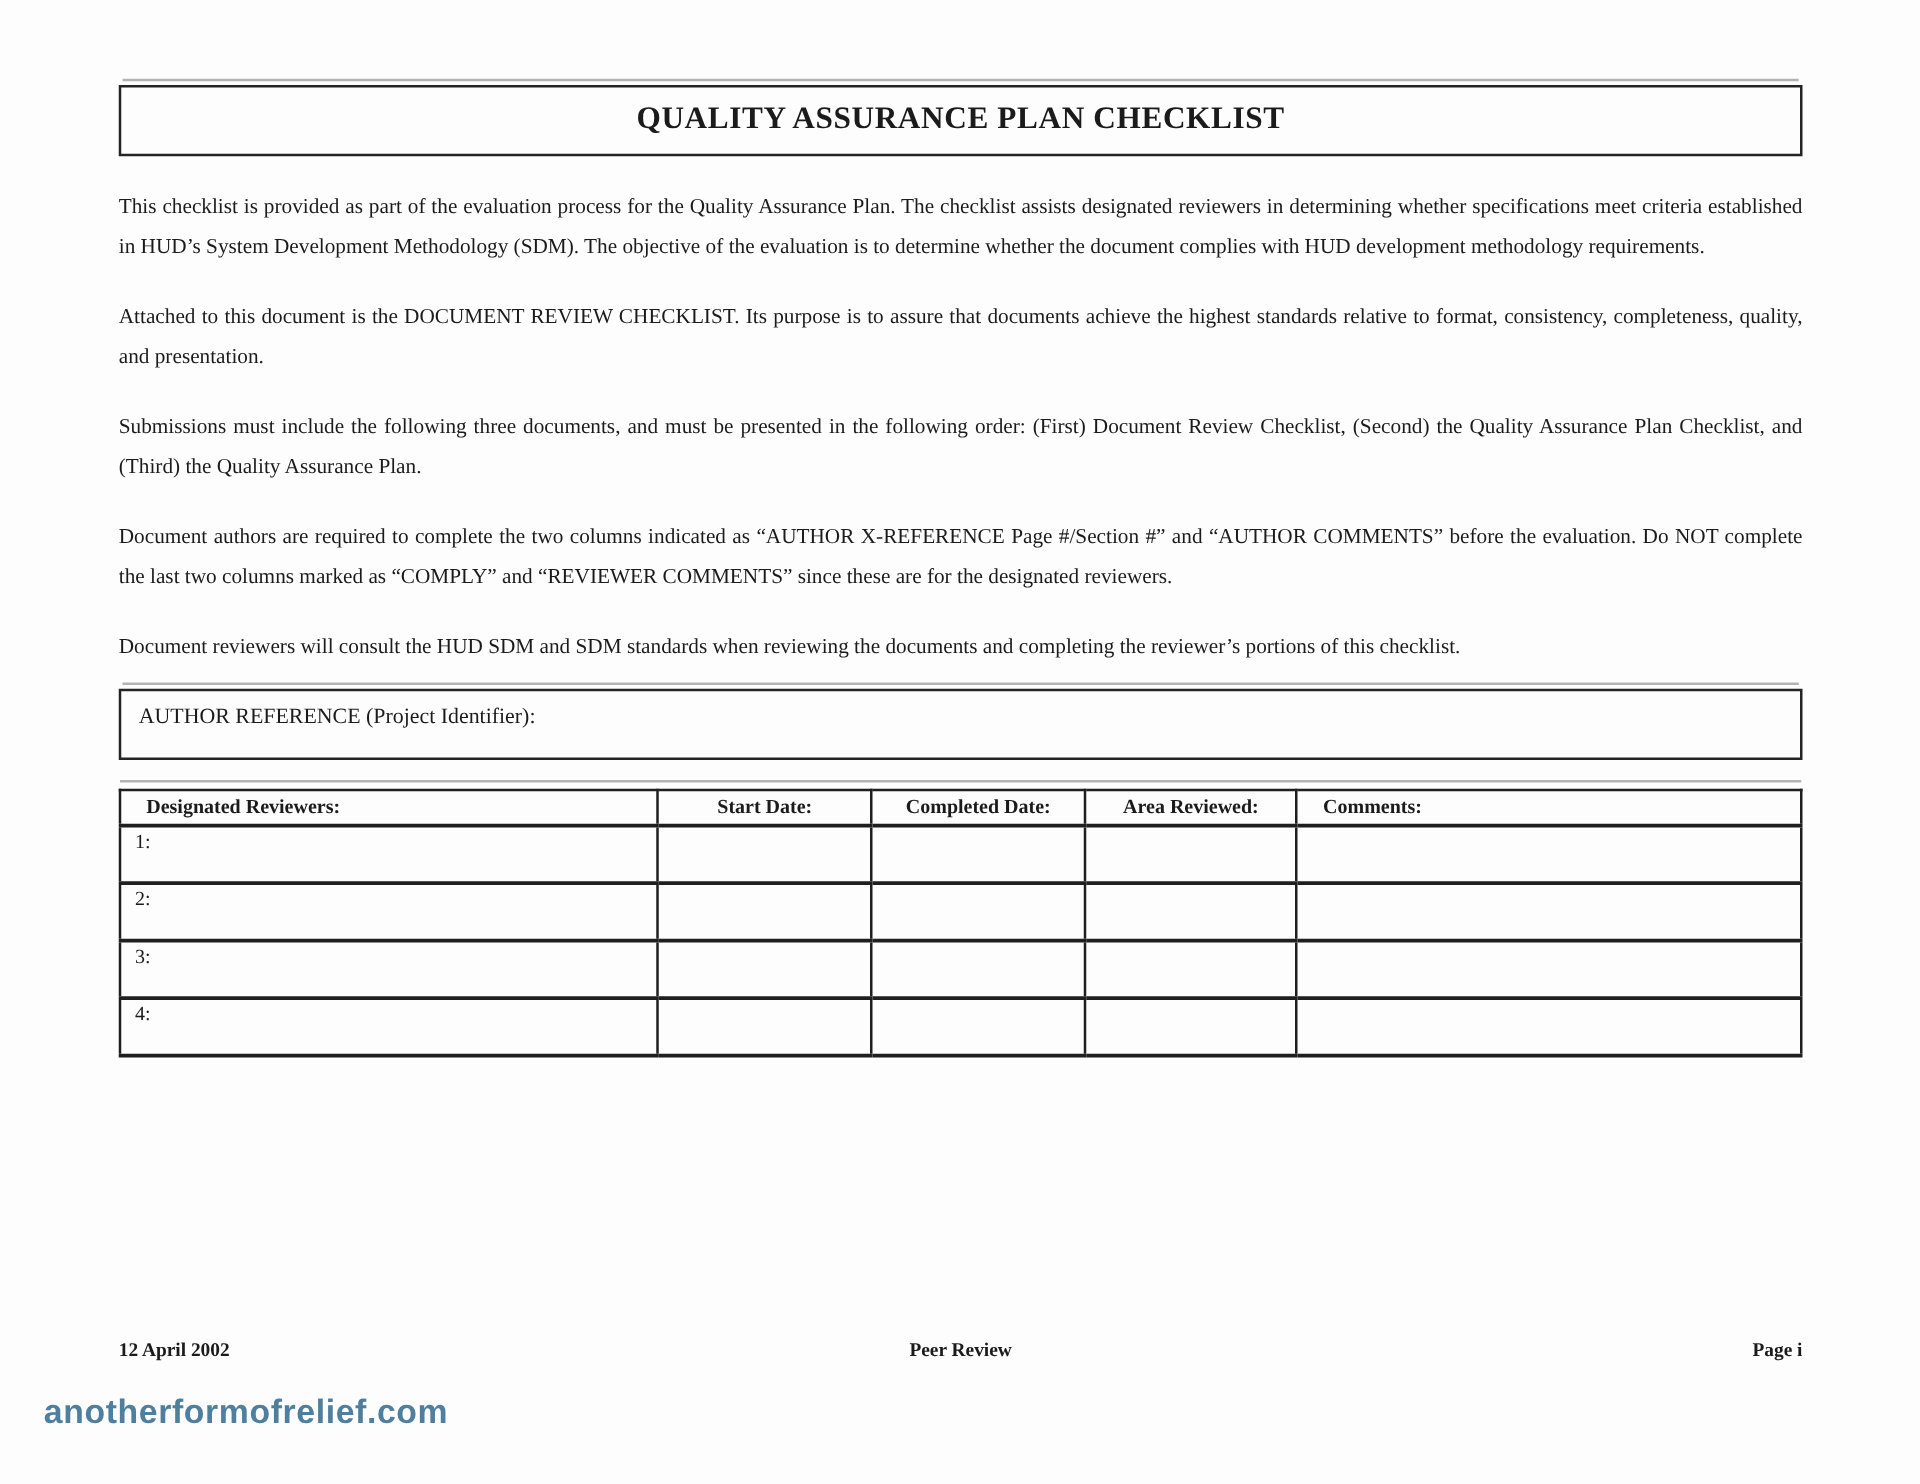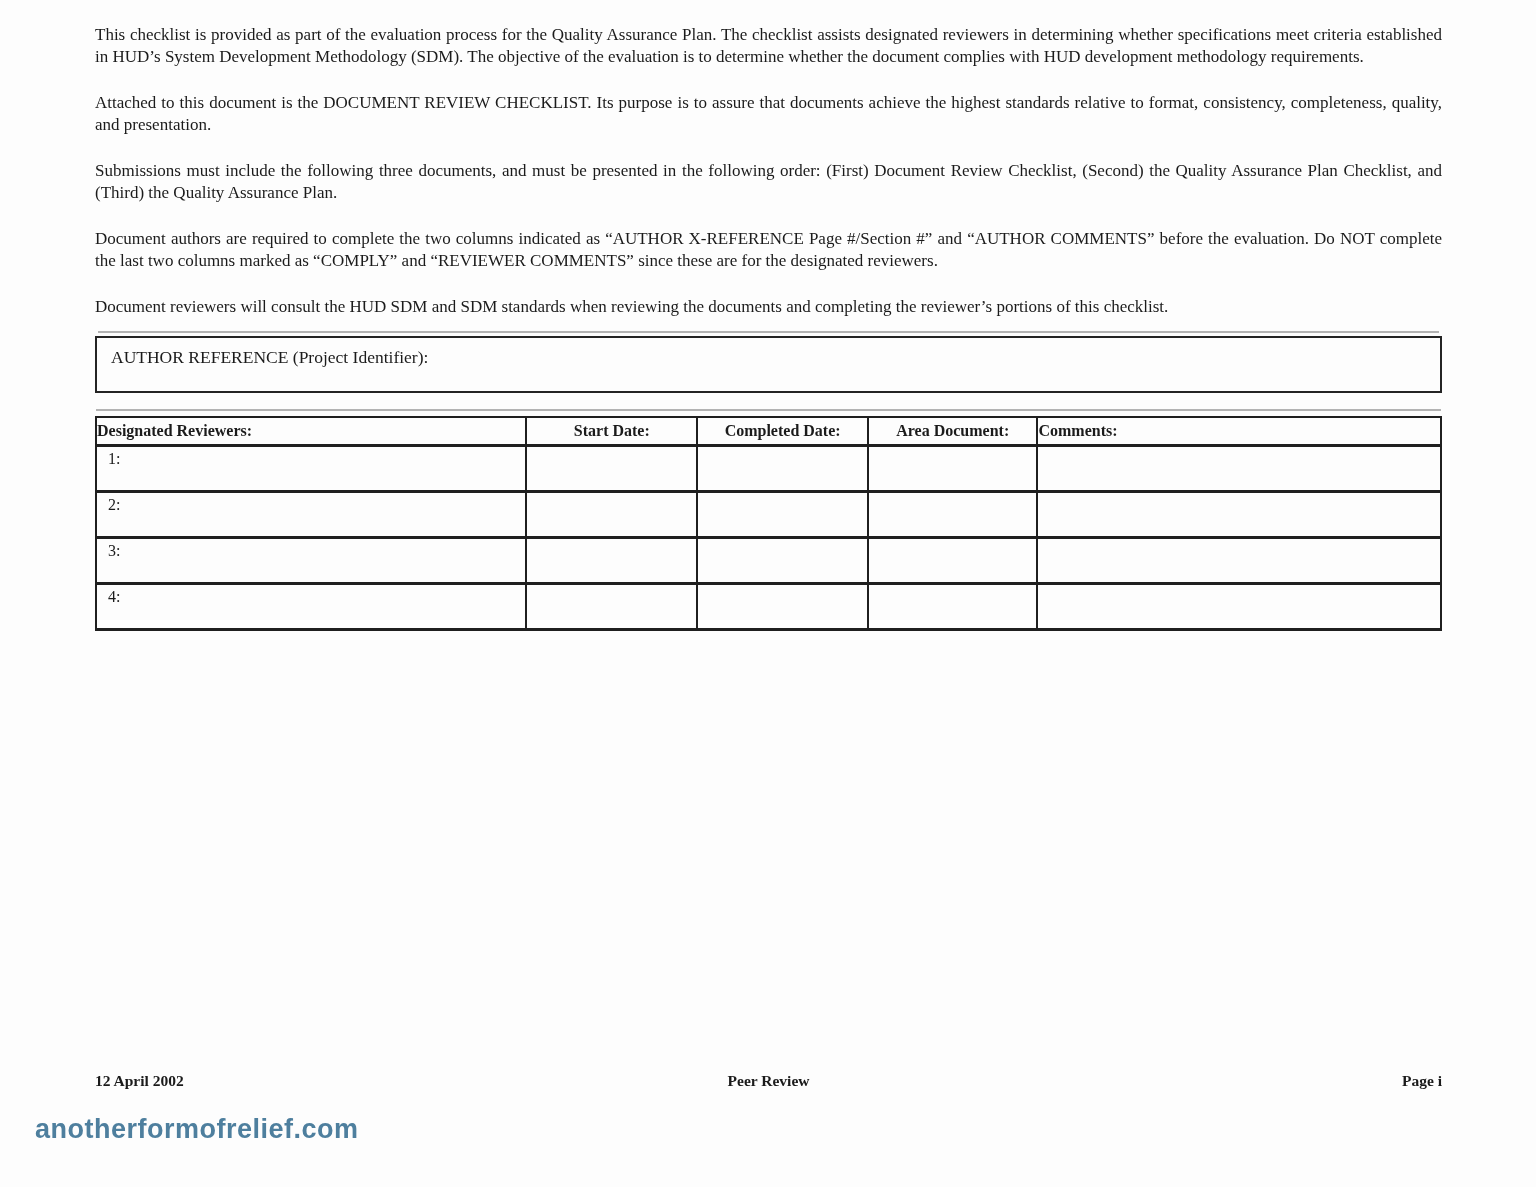--- a/index.html
+++ b/index.html
@@ -43,21 +43,21 @@
   }
   .guidelines-heading {
     margin: 37px 0 0 0;
     font-size: 19px;
     font-weight: bold;
     letter-spacing: 0.2px;
   }
   .para {
     margin: 24px 0 0 0;
     font-size: 17px;
-    line-height: 22px;
+    line-height: 32px;
     text-align: justify;
   }
   .ref-box {
     margin-top: 18px;
     height: 57px;
     box-sizing: border-box;
     border: 2px solid #242424;
     font-size: 17.5px;
     padding: 9px 0 0 14px;
   }
@@ -70,21 +70,21 @@
   }
   table.reviewers th, table.reviewers td {
     border: 2px solid #1f1f1f;
     box-sizing: border-box;
     overflow: hidden;
   }
   table.reviewers thead th {
     height: 28px;
     font-size: 16px;
     font-weight: bold;
-    padding: 2px 0;
+    padding: 2px 20px;
     border-bottom-width: 3px;
   }
   th.col-reviewers { width: 32%;  text-align: left; padding-left: 11px; }
   th.col-start     { width: 12.7%; text-align: center; }
   th.col-completed { width: 12.7%; text-align: center; }
   th.col-area      { width: 12.6%; text-align: center; }
   th.col-comments  { width: 30%;  text-align: left; padding-left: 11px; }
   table.reviewers tbody td {
     height: 46px;
     vertical-align: top;
@@ -114,40 +114,43 @@
     letter-spacing: 0.5px;
     color: #4e7f9e;
   }
 </style>
 </head>
 <body>
 
 <div class="page">
   <div class="content">
 
+    <div class="title-box artifact">
+      <h1>QUALITY ASSURANCE PLAN CHECKLIST</h1>
+    </div>
 
 
     <p class="para">This checklist is provided as part of the evaluation process for the Quality Assurance Plan.  The checklist assists designated reviewers in determining whether specifications meet criteria established in HUD’s System Development Methodology (SDM).  The objective of the evaluation is to determine whether the document complies with HUD development methodology requirements.</p>
     <p class="para">Attached to this document is the DOCUMENT REVIEW CHECKLIST.  Its purpose is to assure that documents achieve the highest standards relative to format, consistency, completeness, quality, and presentation.</p>
     <p class="para">Submissions must include the following three documents, and must be presented in the following order:  (First) Document Review Checklist, (Second) the Quality Assurance Plan Checklist, and (Third) the Quality Assurance Plan.</p>
     <p class="para">Document authors are required to complete the two columns indicated as “AUTHOR X-REFERENCE Page #/Section #” and “AUTHOR COMMENTS” before the evaluation.  Do NOT complete the last two columns marked as “COMPLY” and “REVIEWER COMMENTS” since these are for the designated reviewers.</p>
     <p class="para">Document reviewers will consult the HUD SDM and SDM standards when reviewing the documents and completing the reviewer’s portions of this checklist.</p>
 
     <div class="ref-box artifact">
       <span>AUTHOR REFERENCE (Project Identifier):</span>
     </div>
 
     <div class="table-wrap artifact">
       <table class="reviewers">
         <thead>
           <tr>
             <th class="col-reviewers">Designated Reviewers:</th>
             <th class="col-start">Start Date:</th>
             <th class="col-completed">Completed Date:</th>
-            <th class="col-area">Area Document:</th>
+            <th class="col-area">Area Reviewed:</th>
             <th class="col-comments">Comments:</th>
           </tr>
         </thead>
         <tbody>
           <tr>
             <td>1:</td>
             <td></td>
             <td></td>
             <td></td>
             <td></td>

